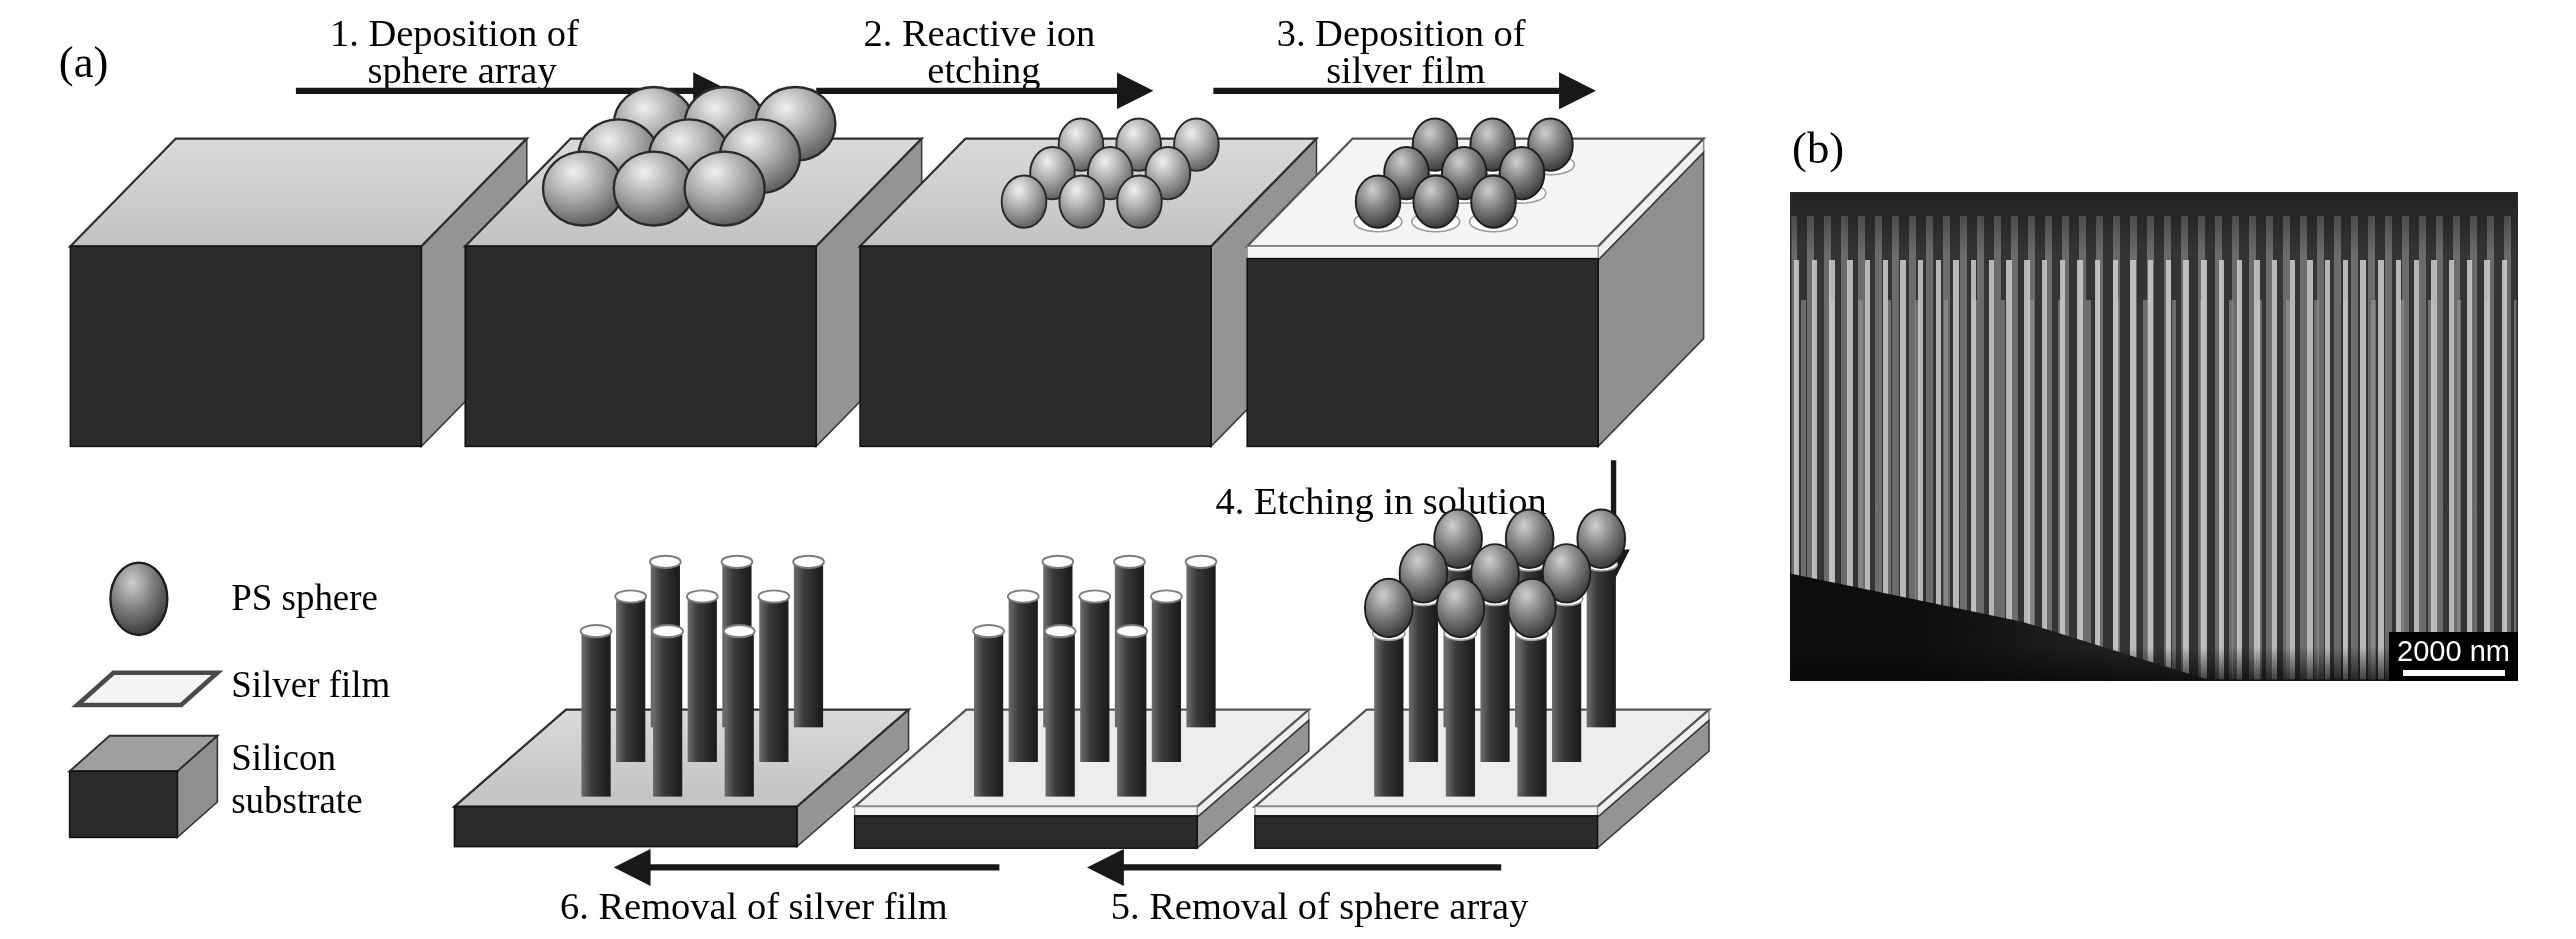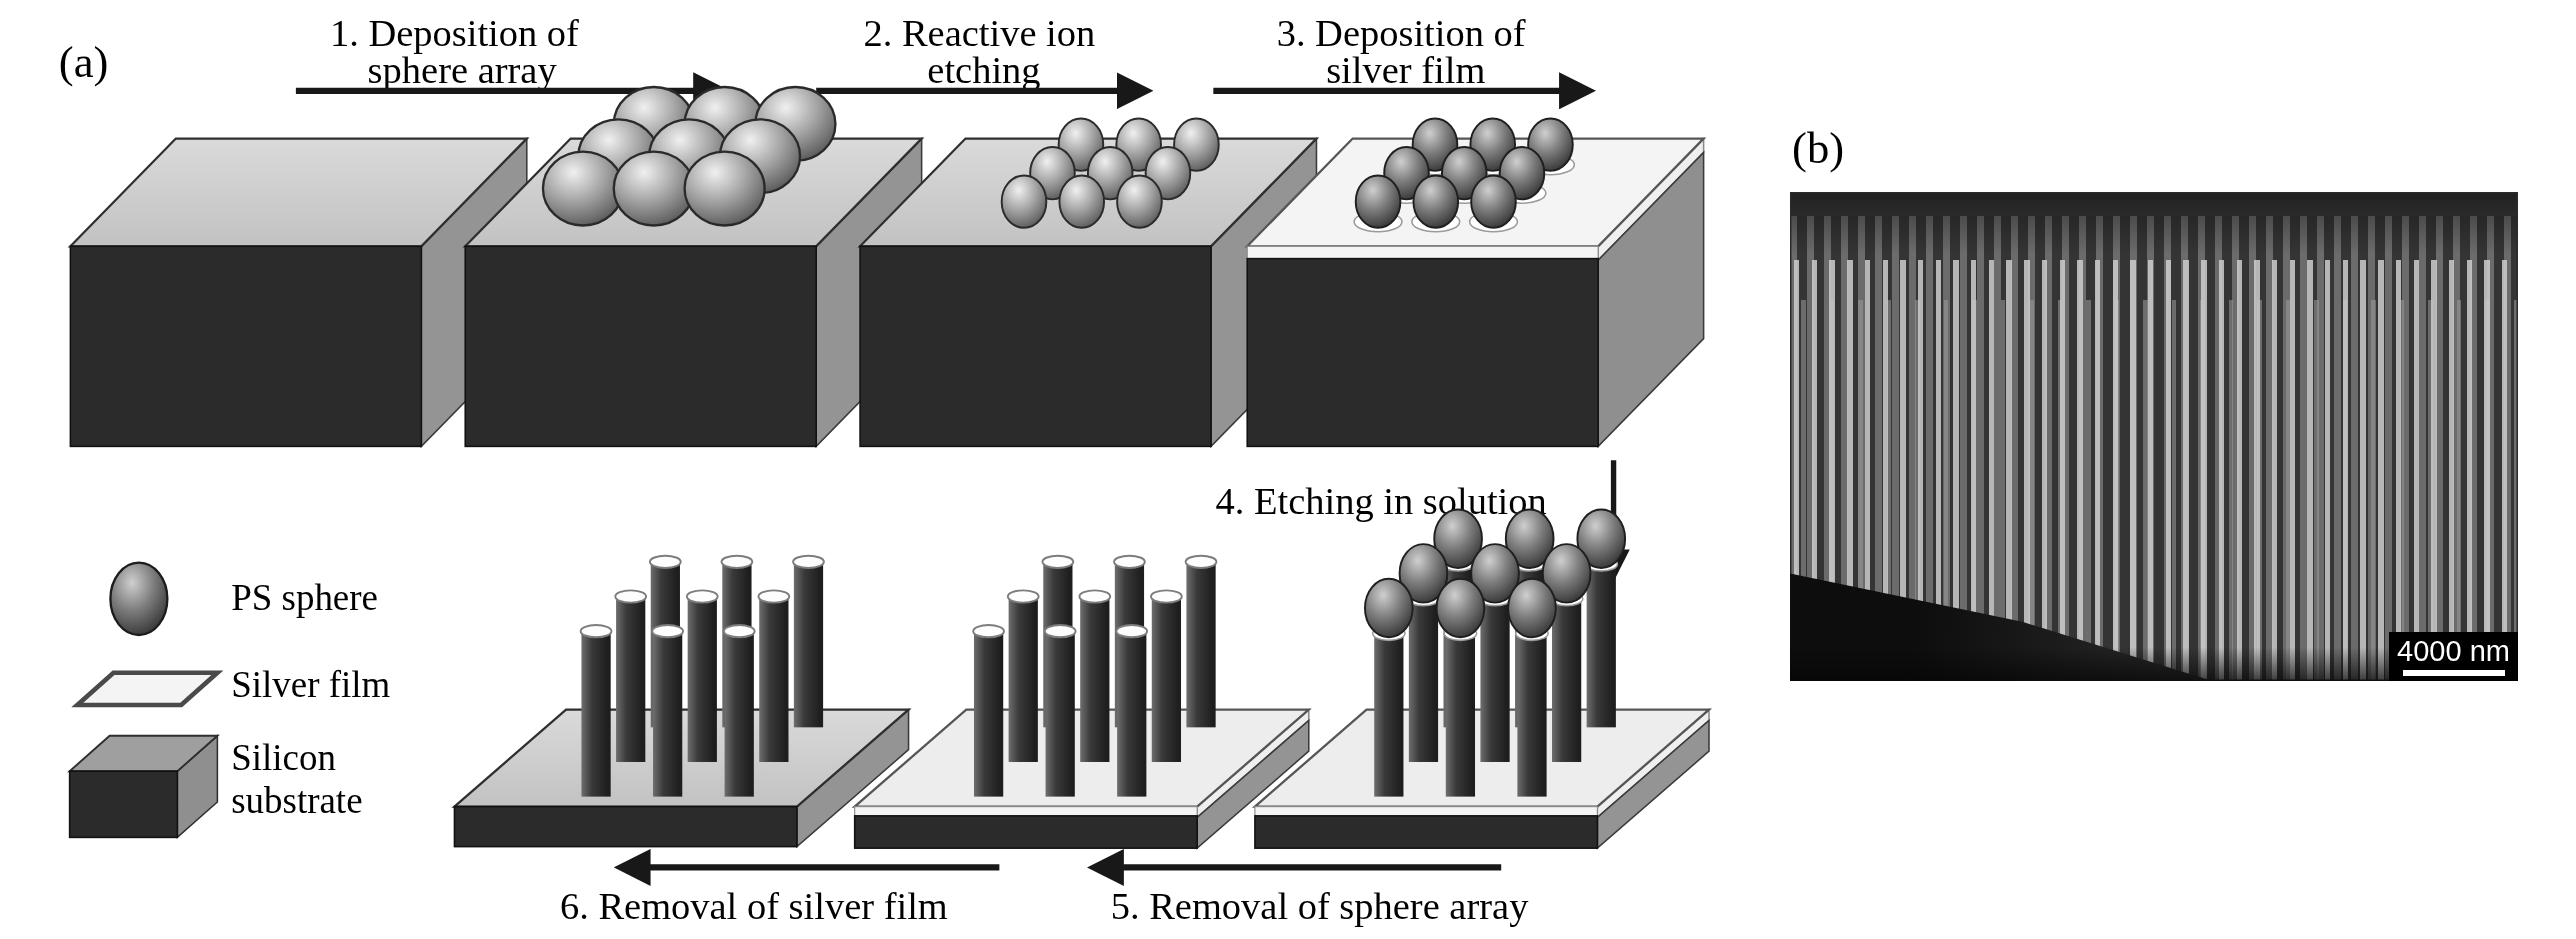--- a/index.html
+++ b/index.html
@@ -251,19 +251,19 @@
   <line x1="1950" y1="1127" x2="1455" y2="1127" stroke="#181818" stroke-width="8" marker-end="url(#ah)"></line>
   <line x1="1298" y1="1127" x2="840" y2="1127" stroke="#181818" stroke-width="8" marker-end="url(#ah)"></line>
   <text class="steplabel" x="979" y="1194" text-anchor="middle">6. Removal of silver film</text>
   <text class="steplabel" x="1714" y="1194" text-anchor="middle">5. Removal of sphere array</text>
 </svg>
 
 <div class="sem">
   <div class="sem-wedge"></div>
   <div class="sem-bottom"></div>
   <div class="scalebar">
-    <div class="txt">4000 nm</div>
+    <div class="txt">2000 nm</div>
     <div class="bar"></div>
   </div>
 </div>
 
 </div>
 
 
 </body></html>

